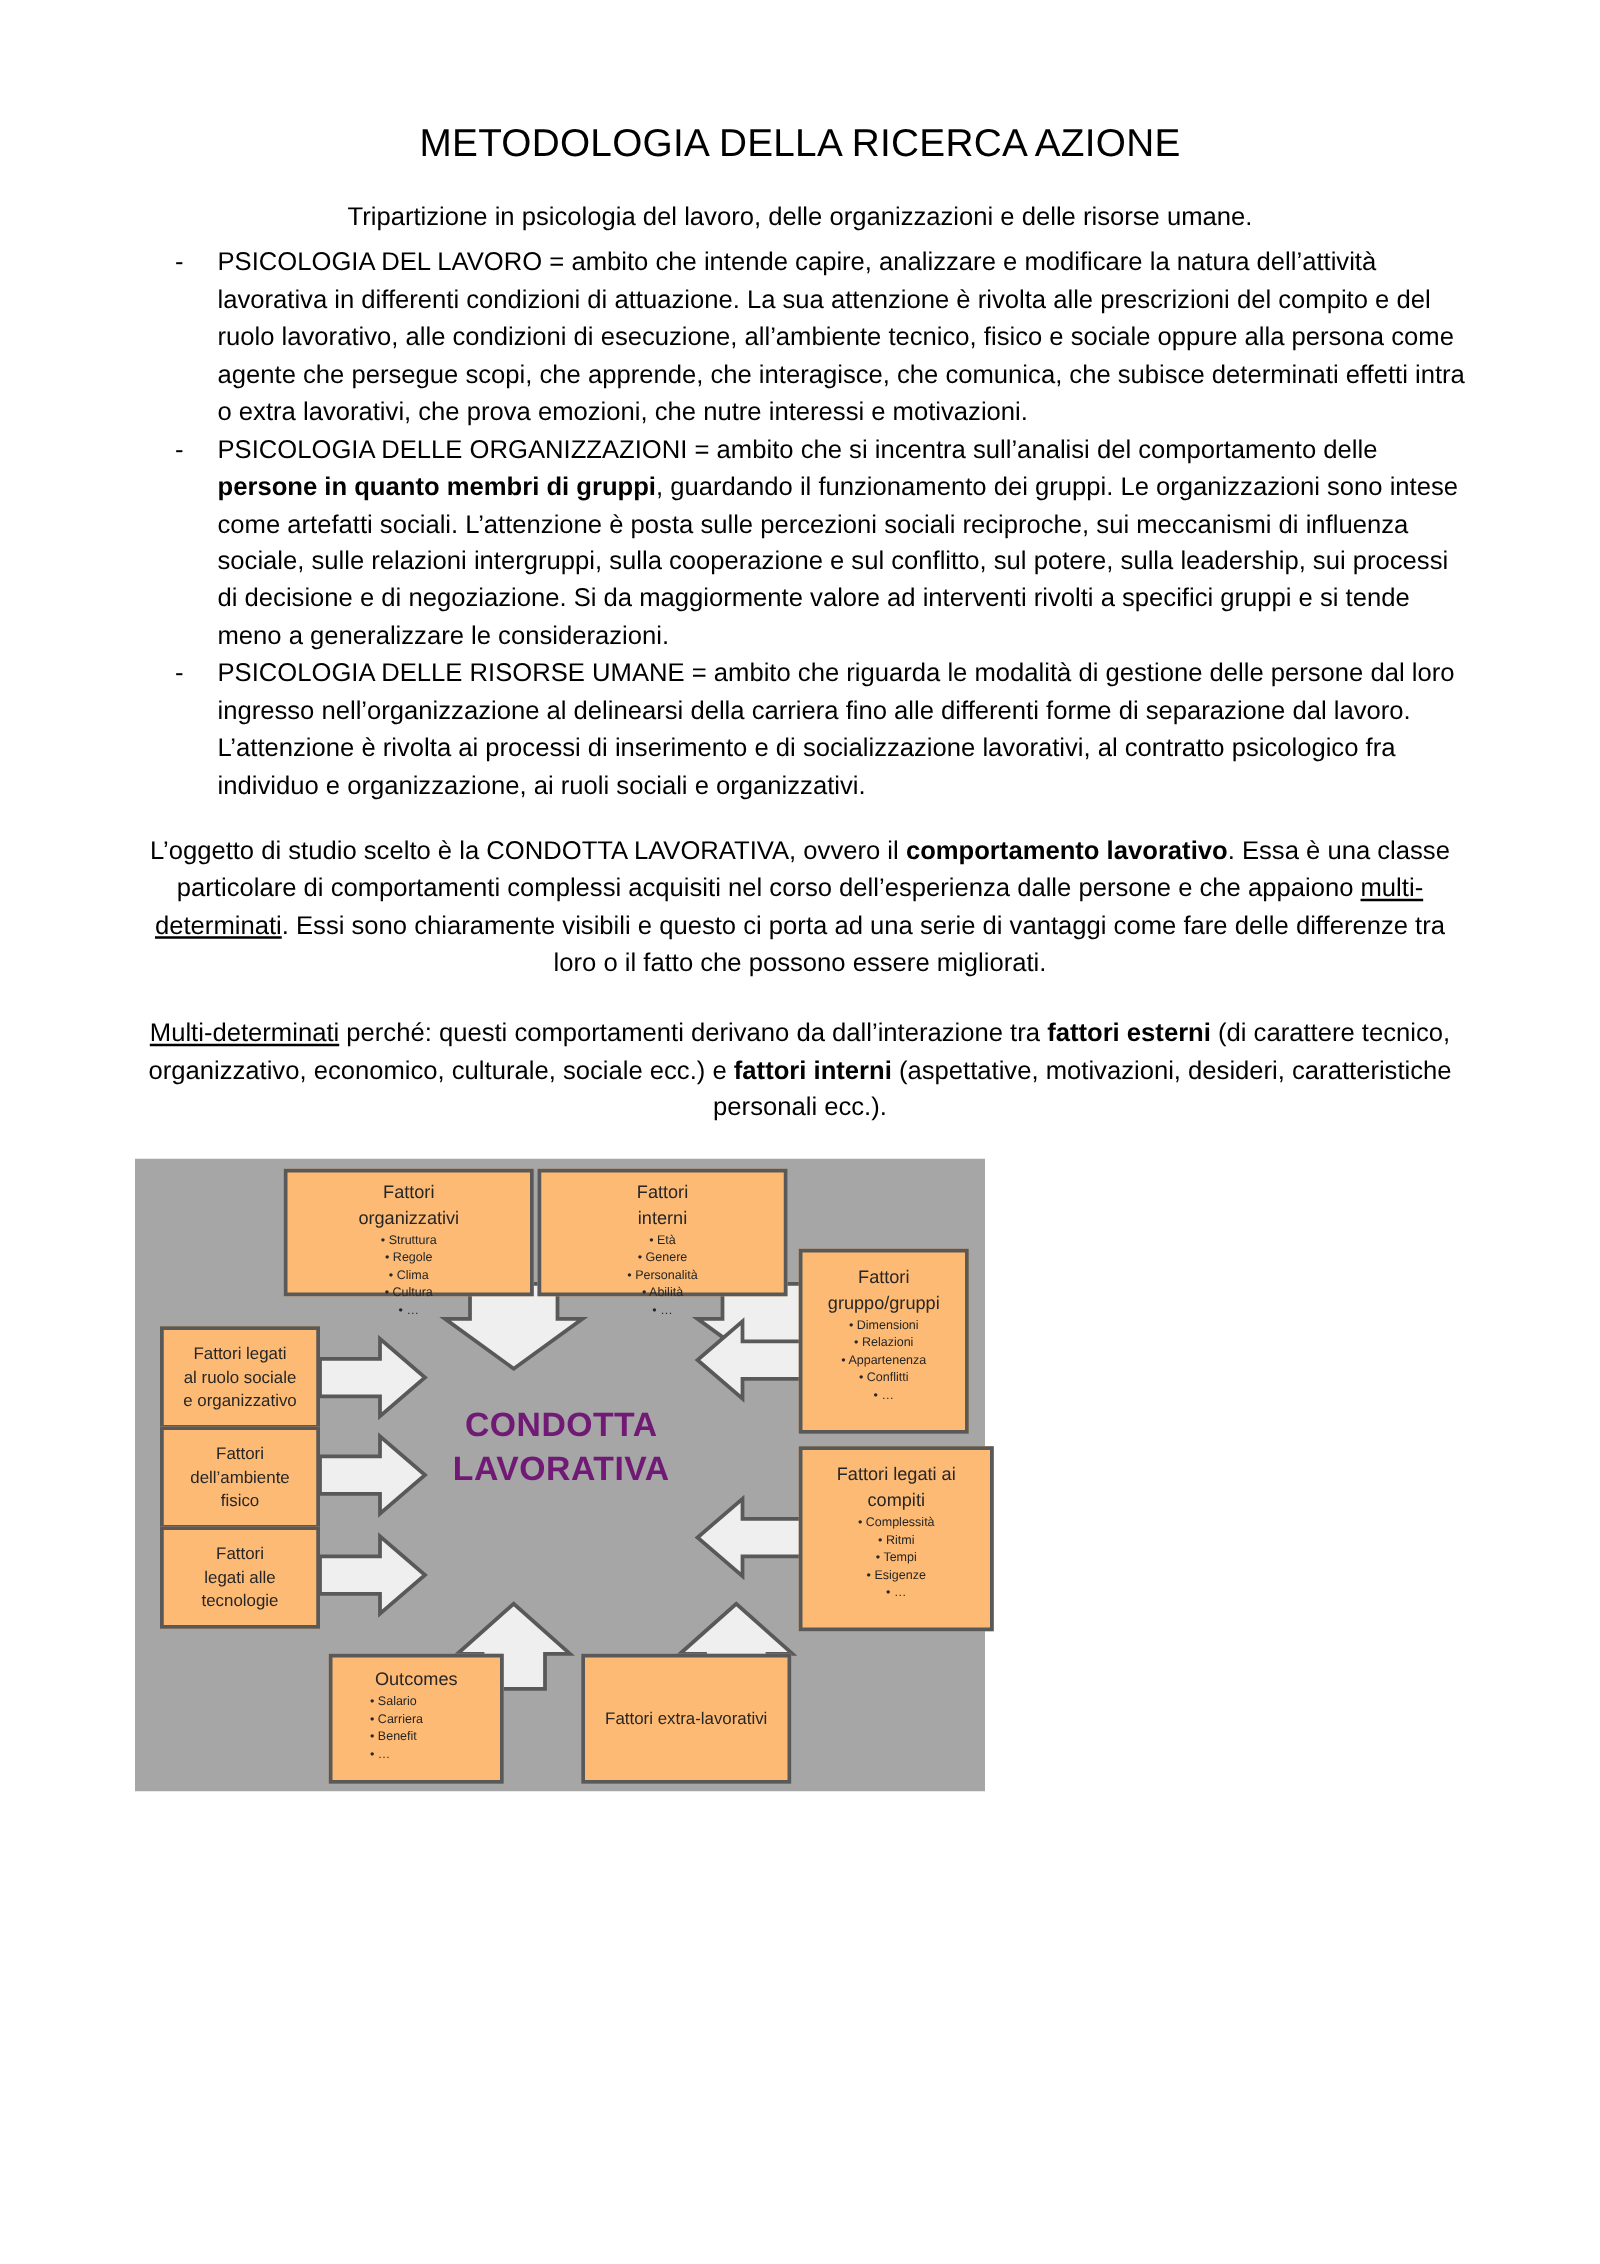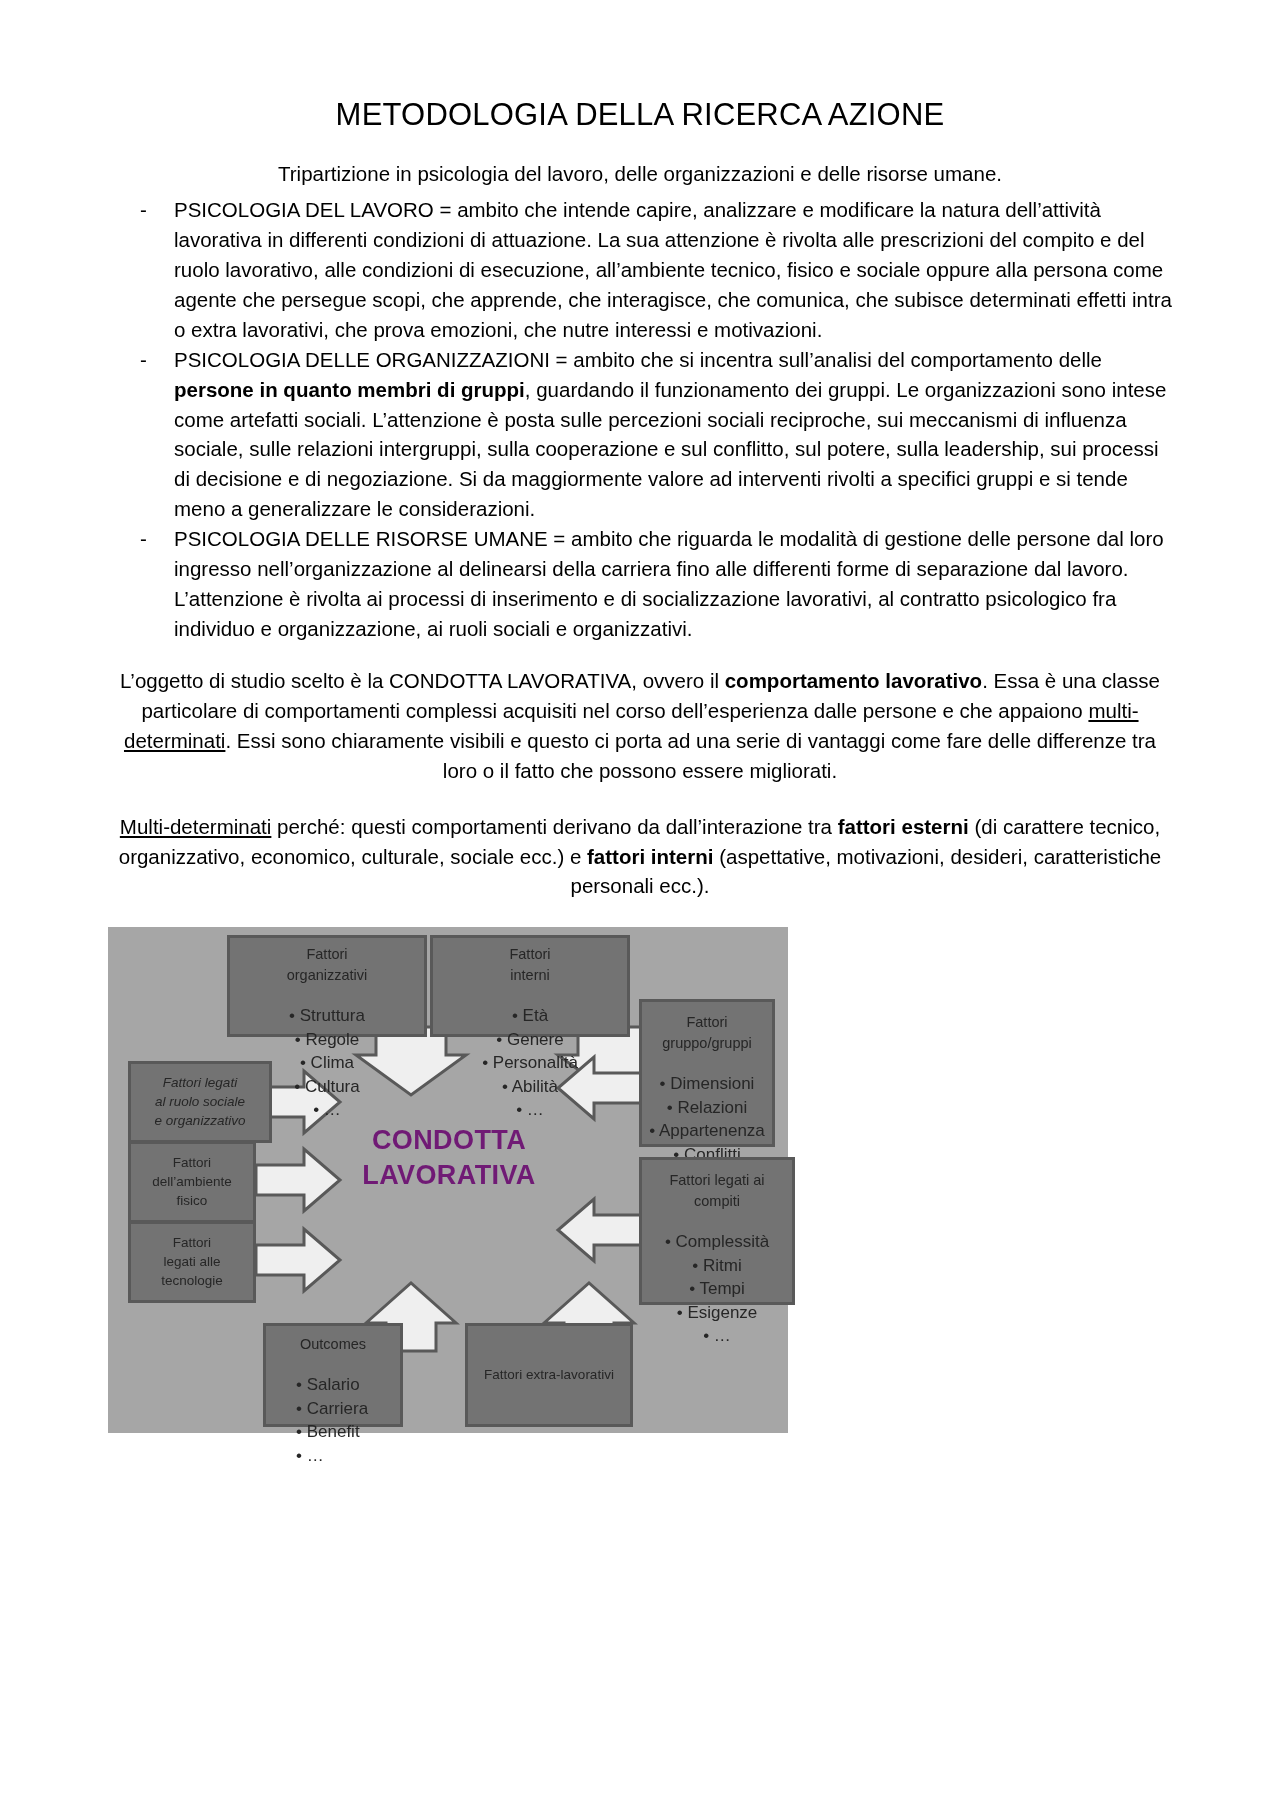--- a/index.html
+++ b/index.html
@@ -64,35 +64,35 @@
   }
   .diagram {
     position: absolute;
     left: 0; top: 0;
     width: 680px;
     height: 506px;
     background: #a6a6a6;
   }
   .dbox {
     position: absolute;
-    background: #737373;
+    background: #fdba74;
     border: 3px solid #595959;
     color: #262626;
     font-size: 13.5px;
     line-height: 1.38;
     text-align: center;
     padding: 6px 4px;
     z-index: 3;
   }
   .dbox .bt { font-size: 14.5px; line-height: 1.45; }
   .dbox ul {
     list-style: none;
-    margin: 18px 0 0 0;
+    margin: 0 0 0 0;
     padding: 0;
-    font-size: 17px;
+    font-size: 10px;
     line-height: 1.38;
   }
   .dbox ul li::before { content: "• "; }
   .center-label {
     position: absolute;
     left: 196px;
     top: 196px;
     width: 290px;
     text-align: center;
     font-size: 27px;
@@ -206,21 +206,21 @@
         <div class="bt">compiti</div>
         <ul>
           <li>Complessità</li>
           <li>Ritmi</li>
           <li>Tempi</li>
           <li>Esigenze</li>
           <li>…</li>
         </ul>
       </div>
 
-      <div class="dbox" style="left:20px; top:134px; width:144px; height:82px; display:flex; flex-direction:column; justify-content:center;font-style:italic;">
+      <div class="dbox" style="left:20px; top:134px; width:128px; height:82px; display:flex; flex-direction:column; justify-content:center;">
         <div>Fattori legati</div>
         <div>al ruolo sociale</div>
         <div>e organizzativo</div>
       </div>
 
       <div class="dbox" style="left:20px; top:214px; width:128px; height:82px; display:flex; flex-direction:column; justify-content:center;">
         <div>Fattori</div>
         <div>dell’ambiente</div>
         <div>fisico</div>
       </div>

